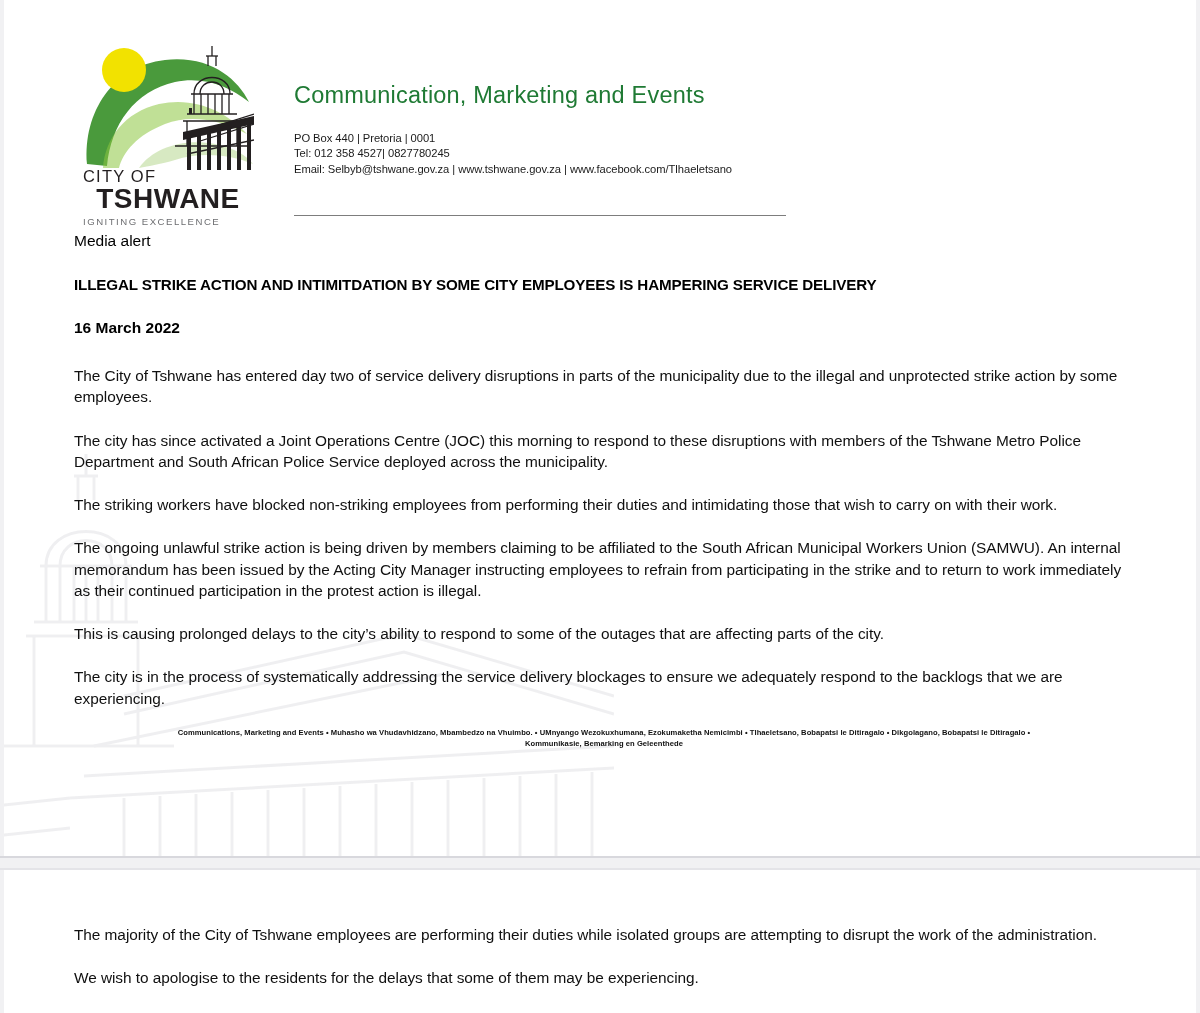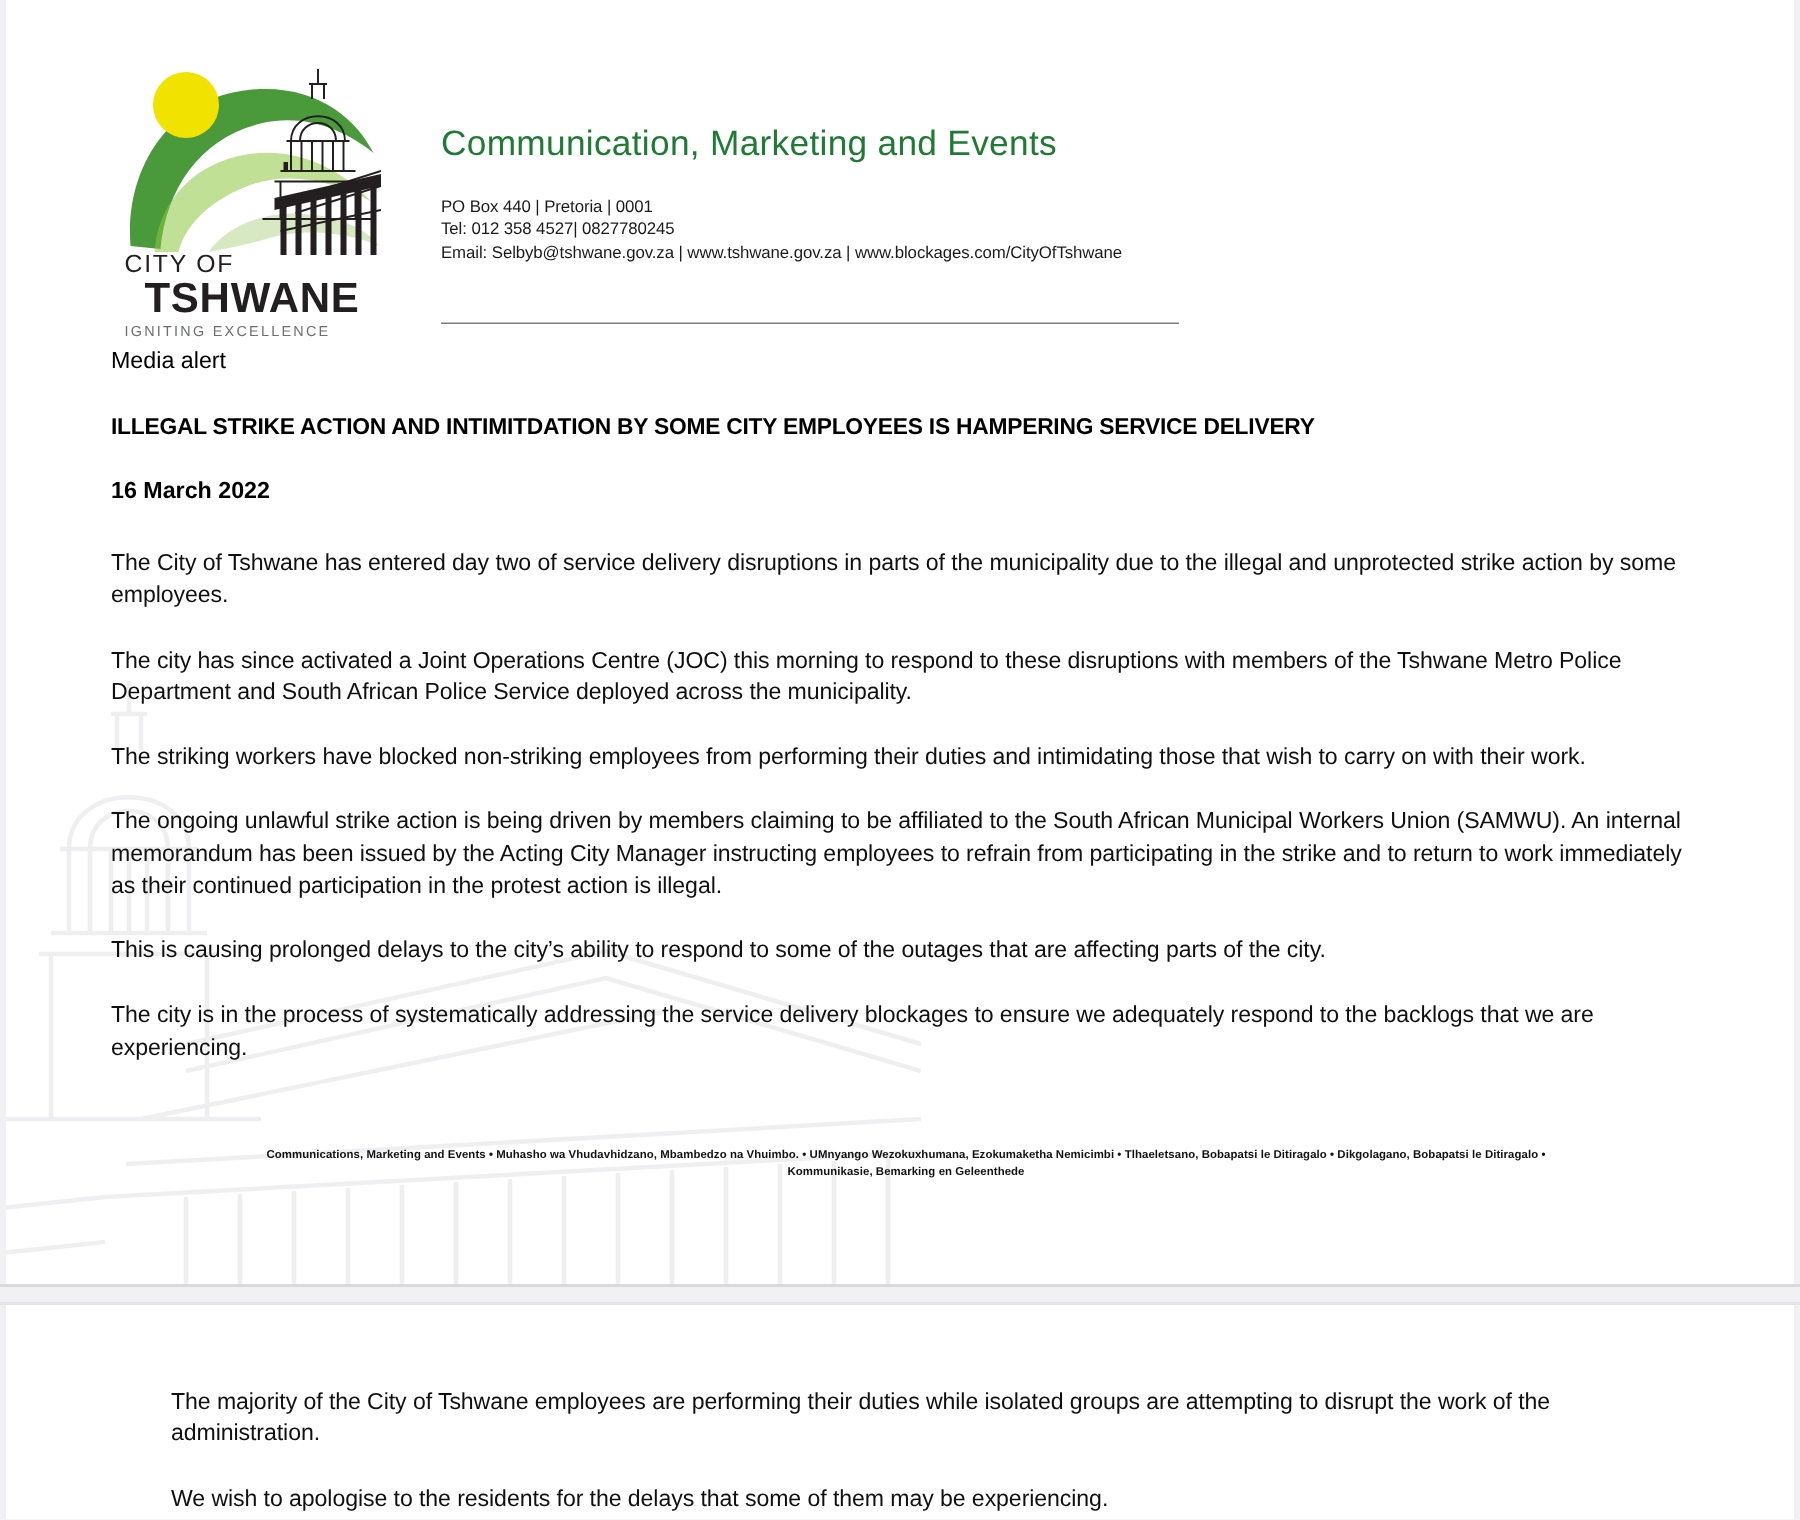--- a/index.html
+++ b/index.html
@@ -169,36 +169,36 @@
     color: #101010;
     margin: 0 0 22px 0;
     letter-spacing: -0.05px;
   }
   p.para:last-child { margin-bottom: 0; }
 
   
   .doc-footer {
     position: absolute;
     left: 70px;
-    top: 764px;
+    top: 727px;
     width: 1060px;
     z-index: 3;
     text-align: center;
     font-size: 7.6px;
     font-weight: 700;
     line-height: 1.45;
     color: #111;
     letter-spacing: 0.05px;
   }
 
   
   .doc-body-2 {
     position: relative;
     z-index: 2;
-    padding: 54px 70px 0 110px;
+    padding: 54px 70px 0 70px;
   }
 </style>
 </head>
 <body>
 
 <div id="viewer">
 
   <div class="page" id="page-1">
 
     <svg class="watermark" viewBox="0 0 640 420" aria-hidden="true">
@@ -283,21 +283,21 @@
           <div class="logo-tshwane">TSHWANE</div>
           <div class="logo-tagline">IGNITING  EXCELLENCE</div>
         </div>
       </div>
 
       <div class="dept-block">
         <div class="dept-title">Communication, Marketing and Events</div>
         <div class="address-lines">
           <div>PO Box 440 | Pretoria | 0001</div>
           <div>Tel: 012 358 4527| 0827780245</div>
-          <div>Email: Selbyb@tshwane.gov.za | www.tshwane.gov.za | www.blockages.com/CityOfTshwane</div>
+          <div>Email: Selbyb@tshwane.gov.za | www.tshwane.gov.za | www.facebook.com/Tlhaeletsano</div>
         </div>
       </div>
       <div class="dept-rule"></div>
     </div>
 
     <div class="doc-body">
       <div class="kicker">Media alert</div>
       <div class="headline">ILLEGAL STRIKE ACTION AND INTIMITDATION BY SOME CITY EMPLOYEES IS HAMPERING SERVICE DELIVERY</div>
       <div class="dateline">16 March 2022</div>
 

